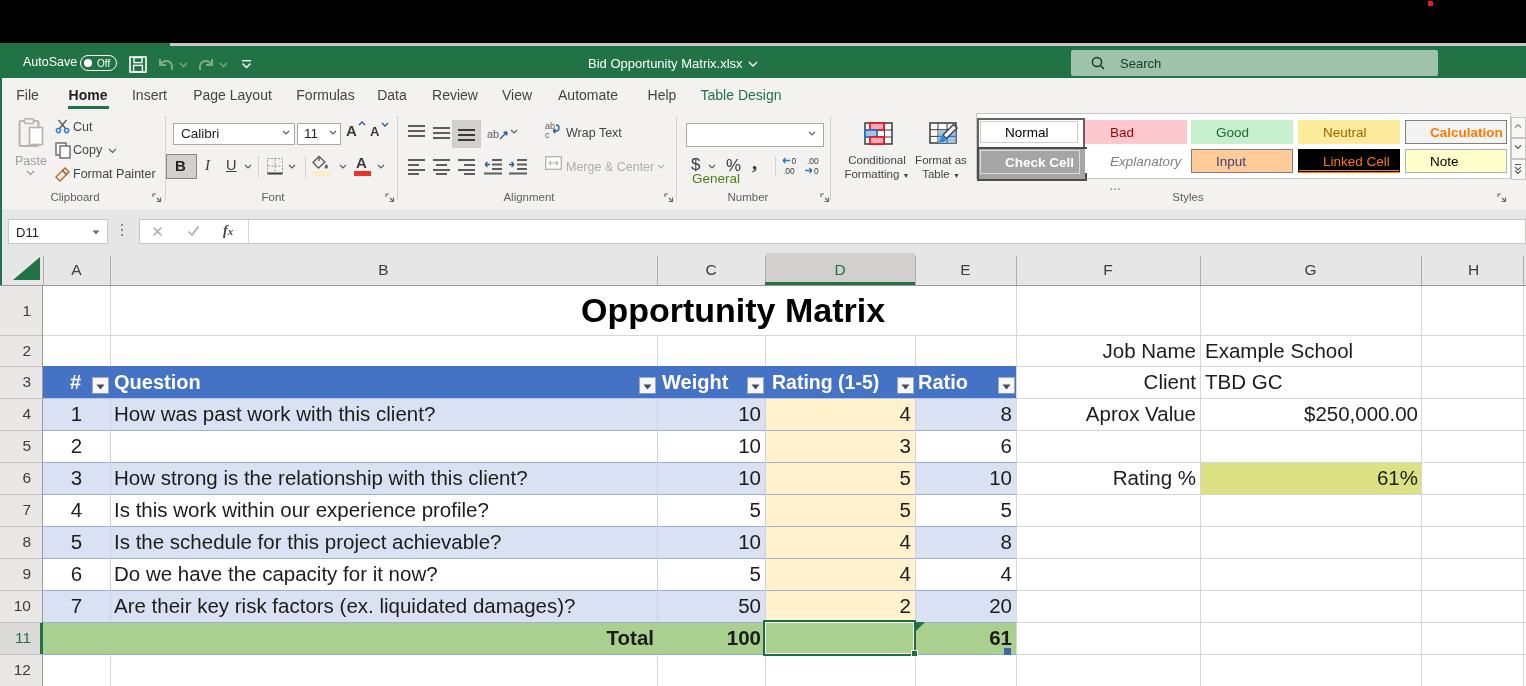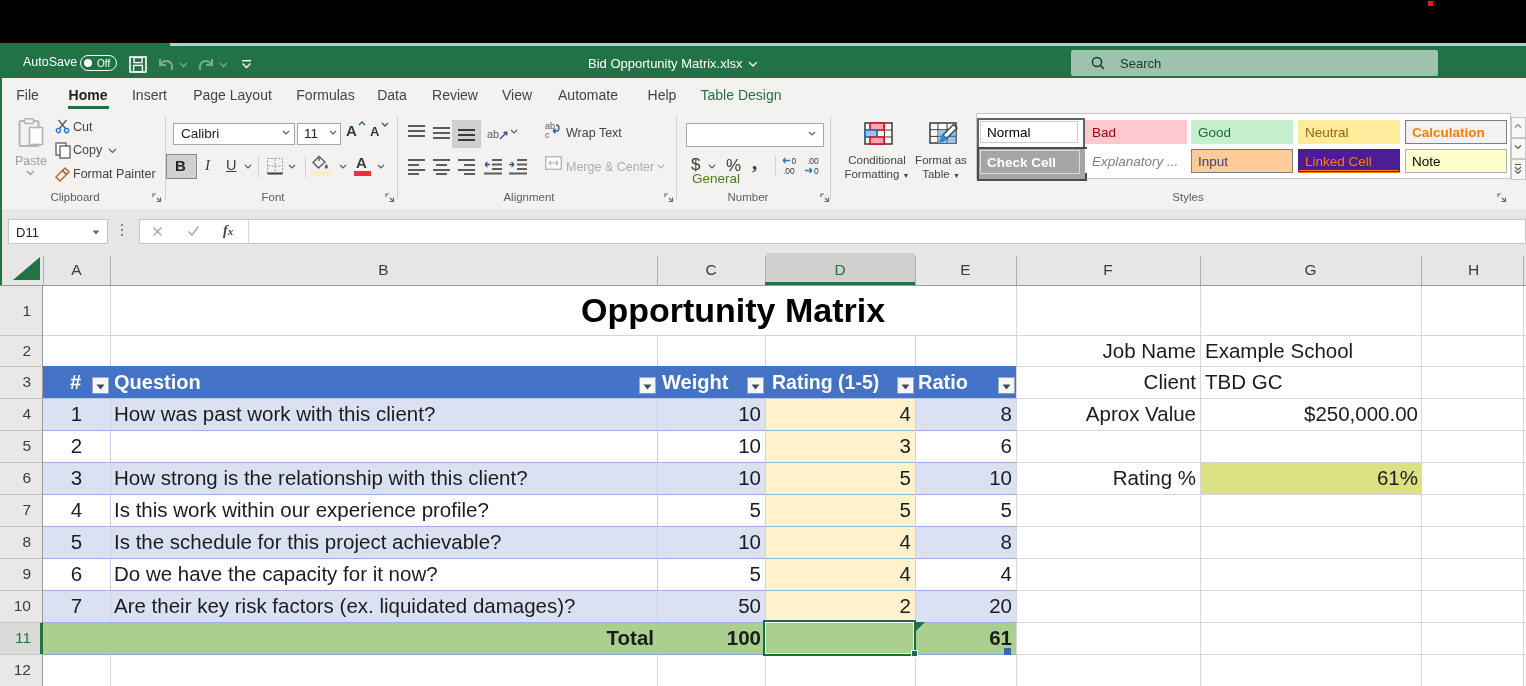--- a/index.html
+++ b/index.html
@@ -8,21 +8,21 @@
 .t{position:absolute;white-space:nowrap;}
 .vl{position:absolute;width:1px;background:#d6d6d6;}
 .hl{position:absolute;height:1px;background:#d6d6d6;}
 .tab{position:absolute;top:0;height:34px;line-height:34px;font-size:14px;color:#444;text-align:center;}
 .gl{position:absolute;font-size:11.5px;color:#605e5c;text-align:center;top:79px;}
 .dlg{position:absolute;top:81px;width:10px;height:10px;}
 .colh{position:absolute;top:0;height:32px;line-height:33px;font-size:15.5px;color:#3c3c3c;text-align:center;}
 .rowh{position:absolute;left:0;width:42px;font-size:15.5px;color:#3c3c3c;text-align:right;padding-right:11px;box-sizing:border-box;}
 .cell{position:absolute;font-size:20.5px;color:#1c1c1c;}
 .num{text-align:right;}
-.styc{position:absolute;height:24px;line-height:24px;font-size:13.5px;padding-left:6px;box-sizing:border-box;width:102px;border:1px solid transparent;}
+.styc{position:absolute;height:24px;line-height:24px;font-size:13.5px;padding-left:24px;box-sizing:border-box;width:102px;border:1px solid transparent;}
 </style>
 </head>
 <body>
 <div id="app">
 
   <div class="ab" style="left:0;top:0;width:1526px;height:43px;background:#000;"></div>
   <div class="ab" style="left:1428px;top:1px;width:5px;height:5px;background:#e0201c;"></div>
 
   <div class="ab" style="left:0;top:43px;width:1526px;height:35px;background:#217346;"></div>
   <div class="ab" style="left:170px;top:43px;width:1356px;height:3px;background:#c6c8c6;"></div>
@@ -320,21 +320,21 @@
     <div class="ab" style="left:977px;top:6px;width:104px;height:28px;border:2px solid #66625f;background:#fff;"></div>
     <div class="styc" style="left:980px;top:9px;color:#000;background:#fff;border-color:#d0cecc;width:98px;height:22px;line-height:22px;">Normal</div>
     <div class="styc" style="left:1085px;top:8px;background:#ffc7ce;color:#9c0006;">Bad</div>
     <div class="styc" style="left:1191px;top:8px;background:#c6efce;color:#1f6b34;">Good</div>
     <div class="styc" style="left:1298px;top:8px;background:#ffeb9c;color:#9c6500;">Neutral</div>
     <div class="styc" style="left:1405px;top:8px;background:#f2f2f2;color:#fa7d00;font-weight:bold;border-color:#7f7f7f;">Calculation</div>
     <div class="ab" style="left:977px;top:35px;width:106px;height:30px;border:2px solid #4e4c4a;background:#a5a5a5;"></div>
     <div class="styc" style="left:980px;top:38px;background:#a5a5a5;color:#fff;font-weight:bold;border:1px solid #dcdcdc;width:100px;">Check Cell</div>
     <div class="styc" style="left:1085px;top:37px;background:#fff;color:#7f7f7f;font-style:italic;">Explanatory ...</div>
     <div class="styc" style="left:1191px;top:37px;background:#ffcc99;color:#3f3f76;border-color:#7f7f7f;">Input</div>
-    <div class="styc" style="left:1298px;top:37px;background:#4c1d95;color:#fa7d00;border-bottom:3px double #ff8001;">Linked Cell</div>
+    <div class="styc" style="left:1298px;top:37px;background:#000000;color:#fa7d00;border-bottom:3px double #ff8001;">Linked Cell</div>
     <div class="styc" style="left:1405px;top:37px;background:#ffffcc;color:#000;border-color:#b2b2b2;">Note</div>
 
     <div class="ab" style="left:1511px;top:5px;width:13px;height:19px;background:#f8f7f6;border:1px solid #c8c6c4;"></div>
     <svg class="ab" style="left:1514px;top:11px;" width="8" height="6" viewBox="0 0 8 6">
         <path d="M1 4.5 L4 1.5 L7 4.5" fill="none" stroke="#8a8886" stroke-width="1.2"></path>
       </svg>
     <div class="ab" style="left:1511px;top:26px;width:13px;height:19px;background:#f8f7f6;border:1px solid #c8c6c4;"></div>
     <svg class="ab" style="left:1514px;top:32px;" width="8" height="6" viewBox="0 0 8 6">
         <path d="M1 1.5 L4 4.5 L7 1.5" fill="none" stroke="#5f5d5b" stroke-width="1.2"></path>
       </svg>

